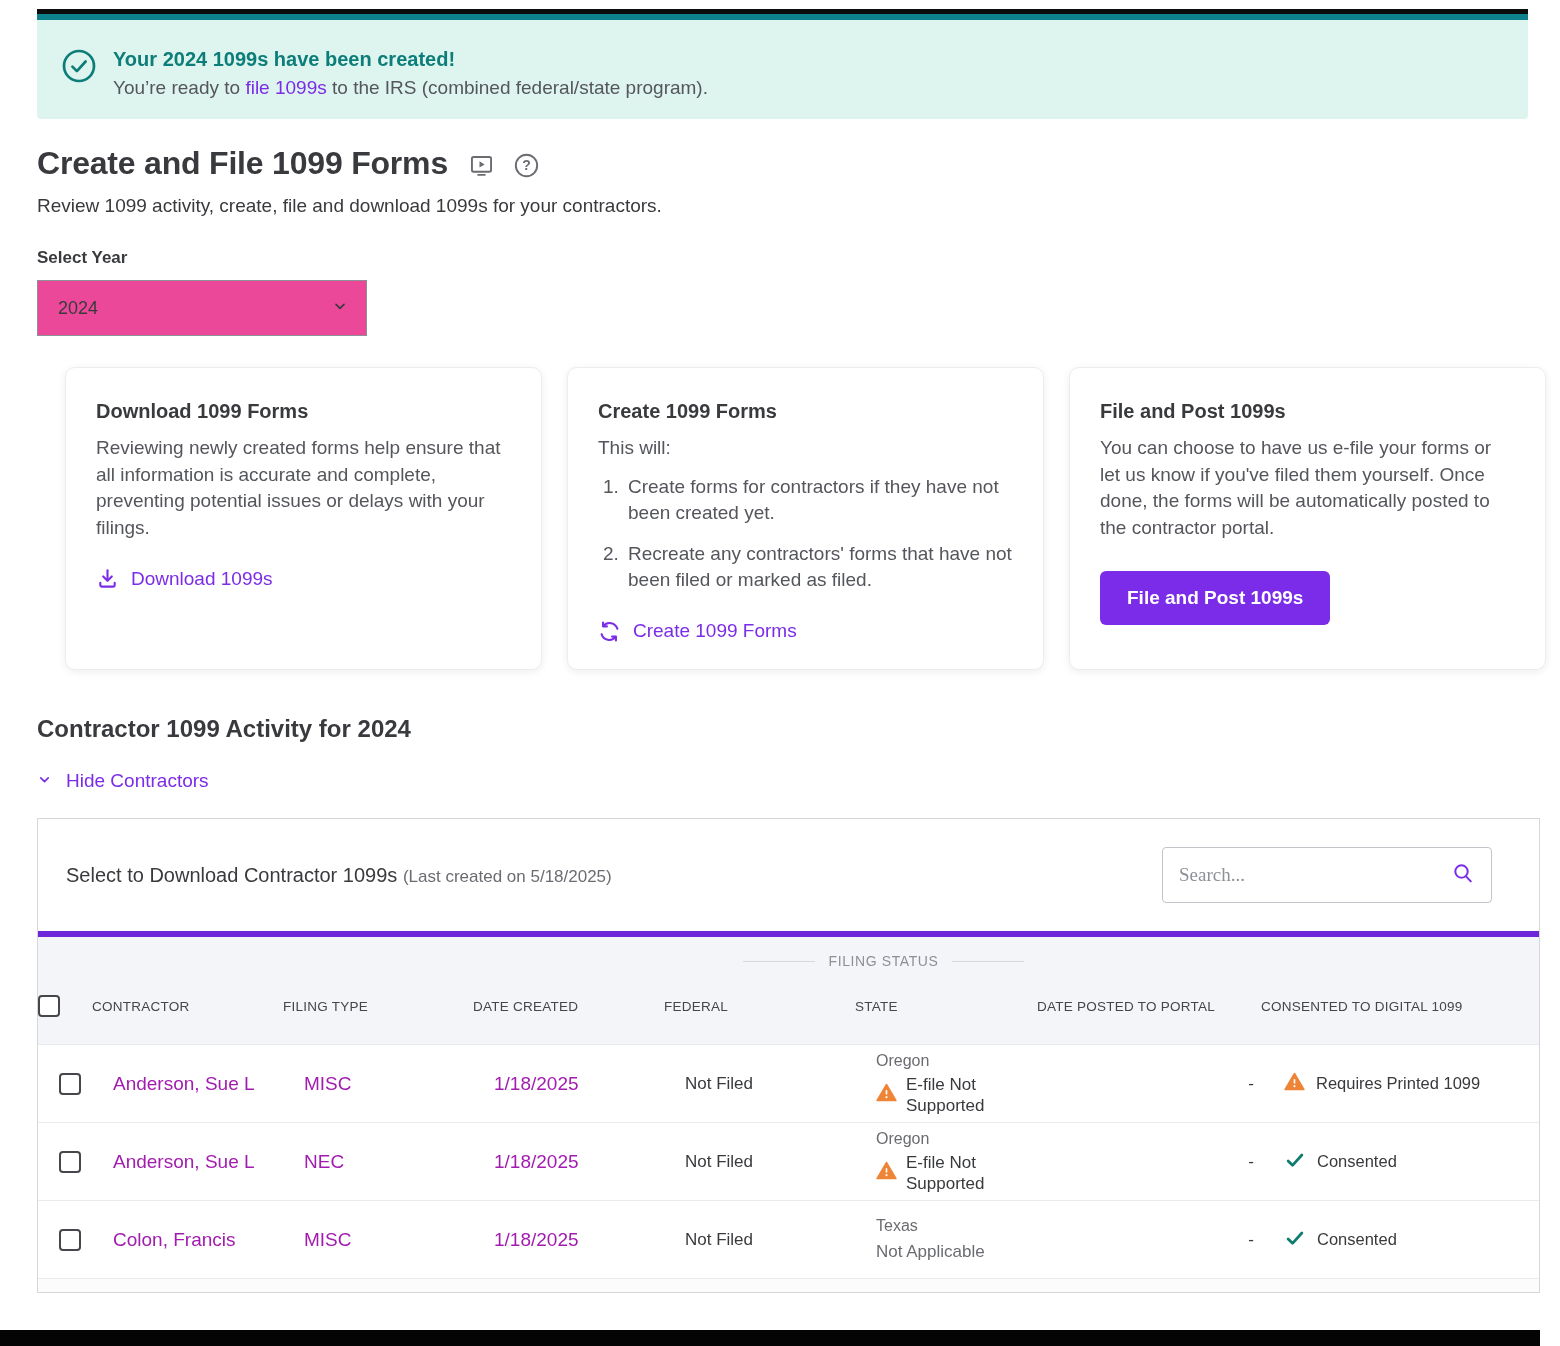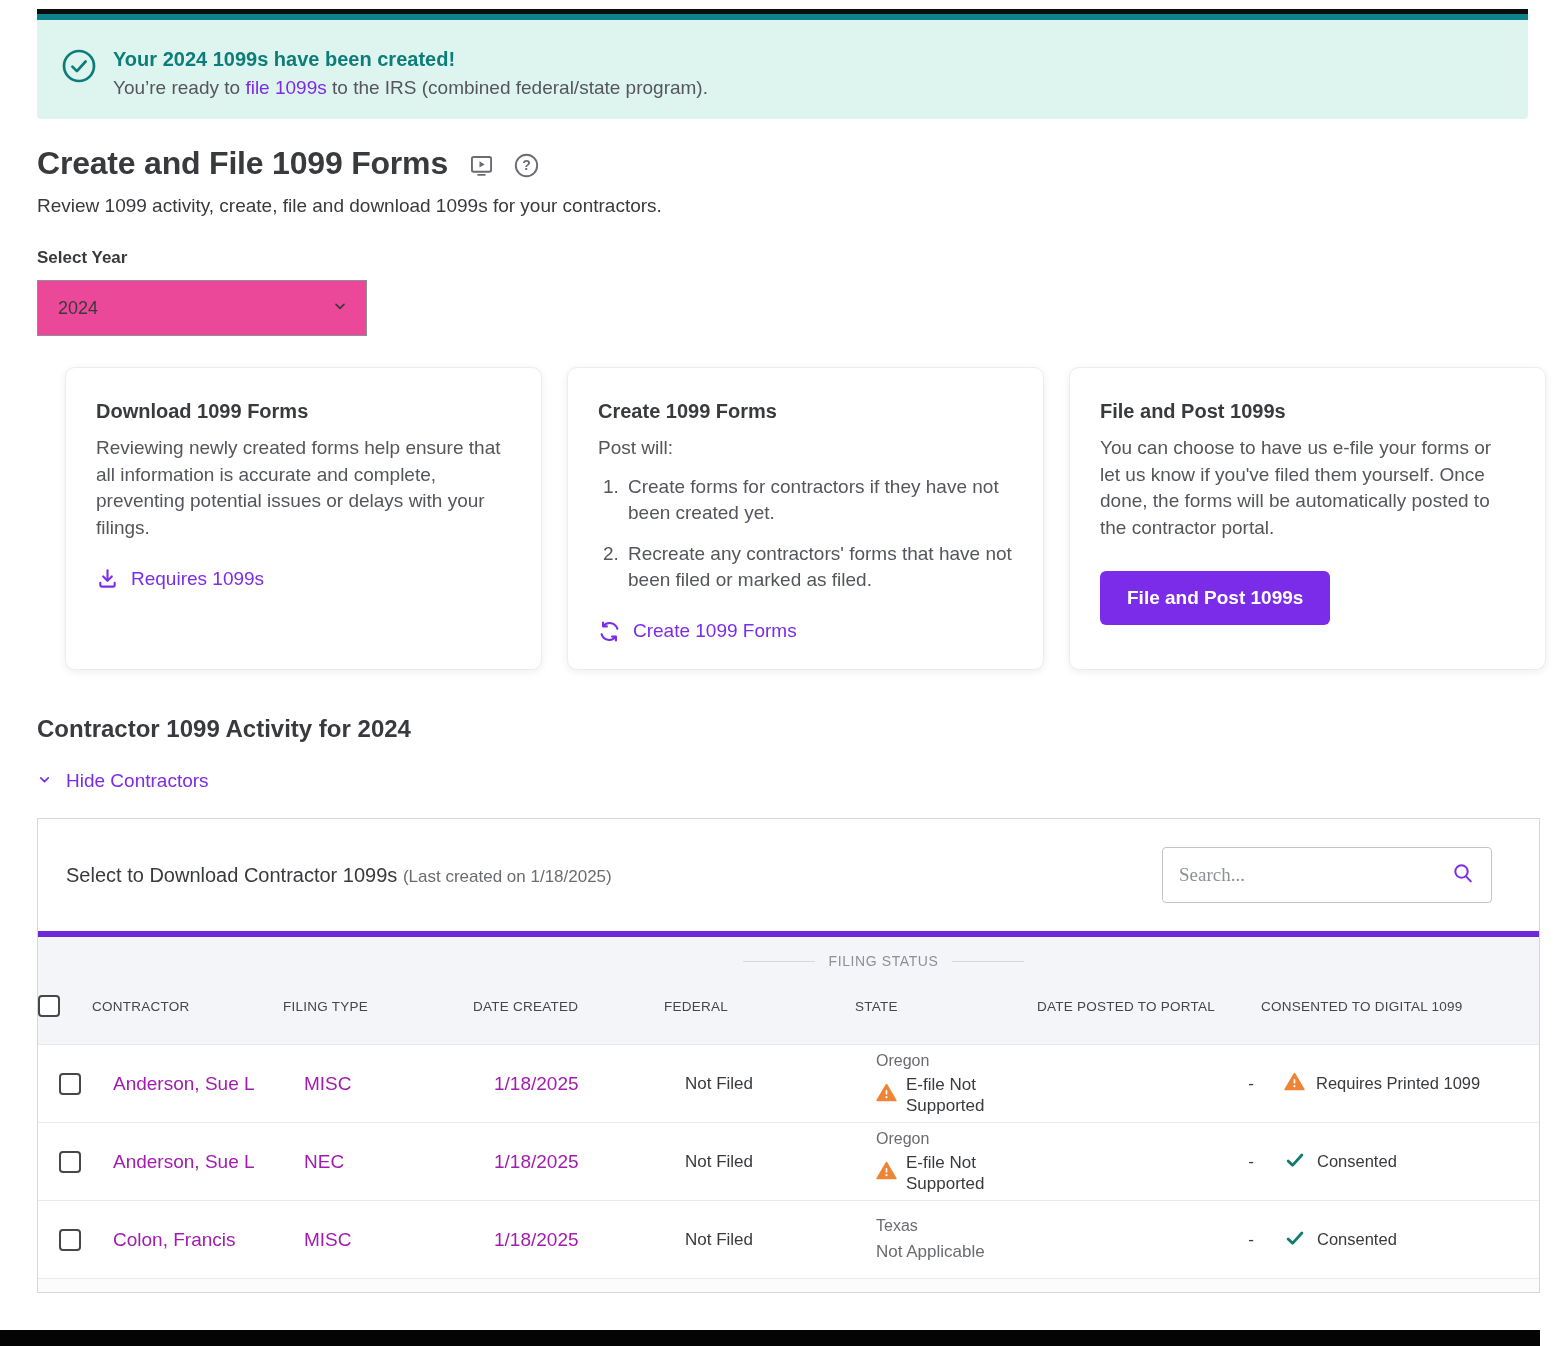--- a/index.html
+++ b/index.html
@@ -164,27 +164,27 @@
       <h3>Download 1099 Forms</h3>
       <p>Reviewing newly created forms help ensure that all information is accurate and complete, preventing potential issues or delays with your filings.</p>
       <a class="card-link">
         <span>
           <svg width="23" height="23" viewBox="0 0 24 24" fill="none" stroke="#7b2ce8" stroke-width="2.2" stroke-linecap="round" stroke-linejoin="round">
             <path d="M12 3.5v10.5"></path>
               <path d="M7.5 9.8l4.5 4.5 4.5-4.5"></path>
             <path d="M4.5 16.5v2.3a1.7 1.7 0 0 0 1.7 1.7h11.6a1.7 1.7 0 0 0 1.7-1.7v-2.3"></path>
           </svg>
         </span>
-        <span>Requires 1099s</span>
+        <span>Download 1099s</span>
       </a>
     </div>
 
     <div class="card">
       <h3>Create 1099 Forms</h3>
-      <p>Post will:</p>
+      <p>This will:</p>
       <ol>
         <li>Create forms for contractors if they have not been created yet.</li>
         <li>Recreate any contractors' forms that have not been filed or marked as filed.</li>
       </ol>
       <a class="card-link" style="margin-top:12px">
         <span>
           <svg width="23" height="23" viewBox="0 0 24 24" fill="none" stroke="#7b2ce8" stroke-width="2.2" stroke-linecap="round" stroke-linejoin="round">
             <path d="M20.2 9.2A8.4 8.4 0 0 0 5.6 6.3"></path>
               <path d="M5.3 2.6v4l4 .1"></path>
             <path d="M3.8 14.8a8.4 8.4 0 0 0 14.6 2.9"></path>
@@ -210,21 +210,21 @@
           <path d="M6 9.5l6 6 6-6"></path>
         </svg>
     </span>
     <span>Hide Contractors</span>
   </a>
 
   <div class="panel">
     <div class="panel-header">
       <div class="panel-title">
         <span>Select to Download Contractor 1099s</span>
-        <span class="note"> <span>(Last created on 1/18/2025)</span></span>
+        <span class="note"> <span>(Last created on 5/18/2025)</span></span>
       </div>
       <div class="search-box">
         <input type="text" placeholder="Search..." style="">
         <span>
           <svg width="24" height="24" viewBox="0 0 24 24" fill="none" stroke="#7b2ce8" stroke-width="2" stroke-linecap="round">
             <circle cx="10.5" cy="10.5" r="6.2"></circle>
               <path d="M15.2 15.6l4.6 4.8"></path>
           </svg>
         </span>
       </div>

